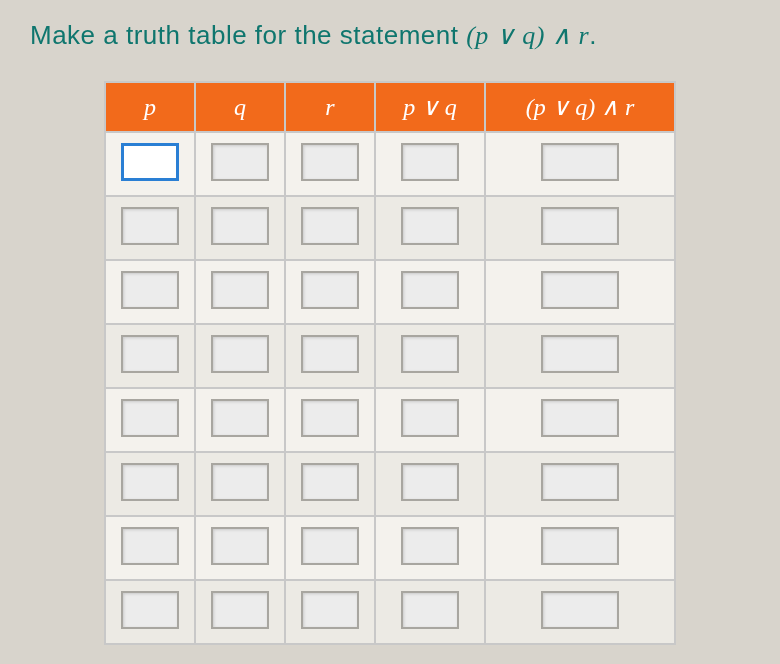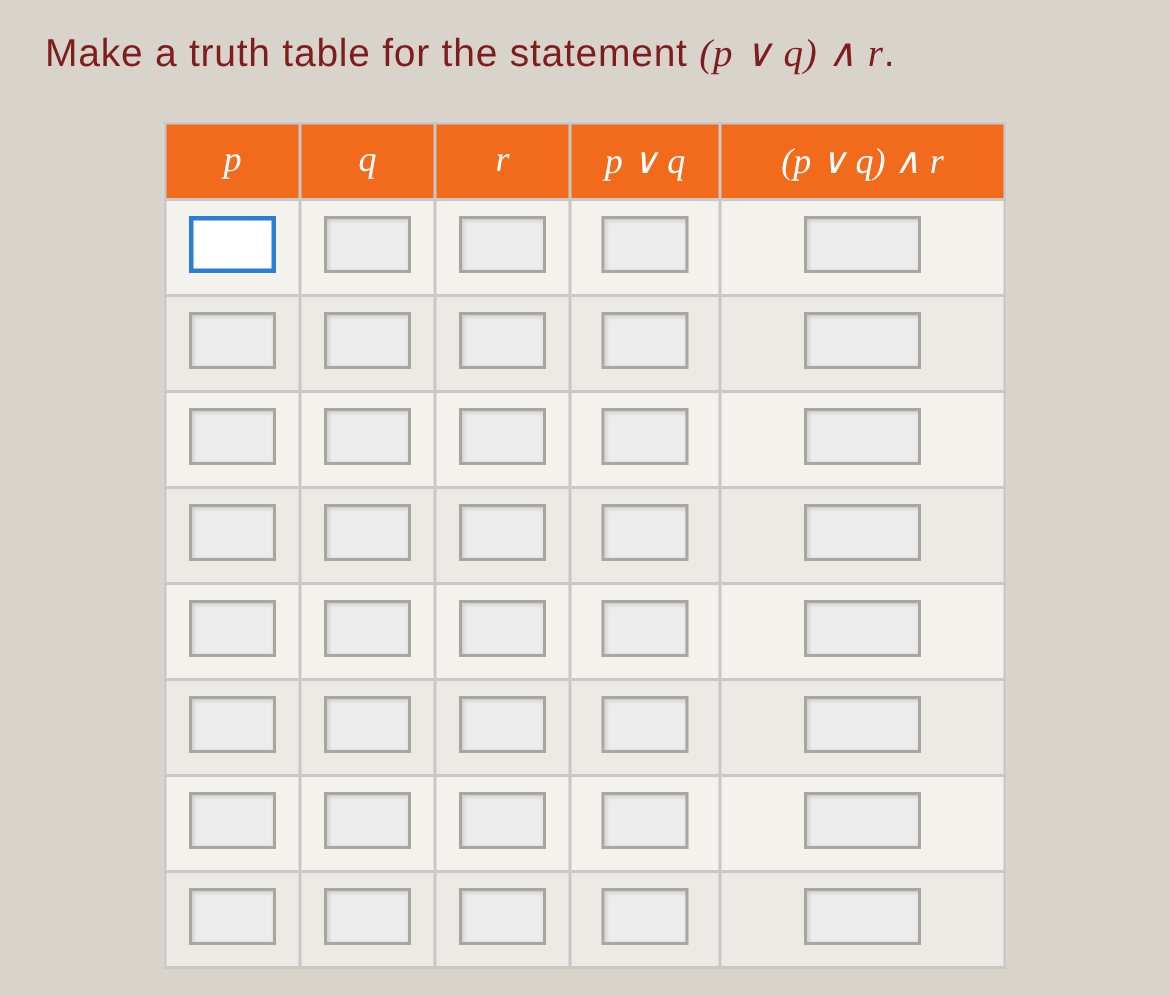--- a/index.html
+++ b/index.html
@@ -9,21 +9,21 @@
     }
     body {
       width: 780px;
       height: 664px;
       background: #d8d4cc;
       font-family: Arial, Helvetica, sans-serif;
       padding: 20px 30px;
     }
     .prompt {
       font-size: 26px;
-      color: #7f1d1d;
+      color: #0f766e;
       margin-bottom: 30px;
       letter-spacing: 0.5px;
     }
     .prompt .expr {
       font-style: italic;
       font-family: 'Times New Roman', serif;
     }
     .table-wrap {
       display: flex;
       justify-content: center;
@@ -37,21 +37,21 @@
       color: #fff;
       font-weight: normal;
       font-style: italic;
       font-family: 'Times New Roman', serif;
       font-size: 24px;
       padding: 10px 0;
       border: 2px solid #c8c8c8;
       text-align: center;
     }
     th:nth-child(1), th:nth-child(2), th:nth-child(3) { width: 90px; }
-    th:nth-child(4) { width: 100px; }
+    th:nth-child(4) { width: 110px; }
     th:nth-child(5) { width: 190px; }
     td {
       border: 2px solid #c8c8c8;
       padding: 8px;
       text-align: center;
       height: 64px;
       background: #f4f2ed;
     }
     tr:nth-child(even) td {
       background: #eceae4;

